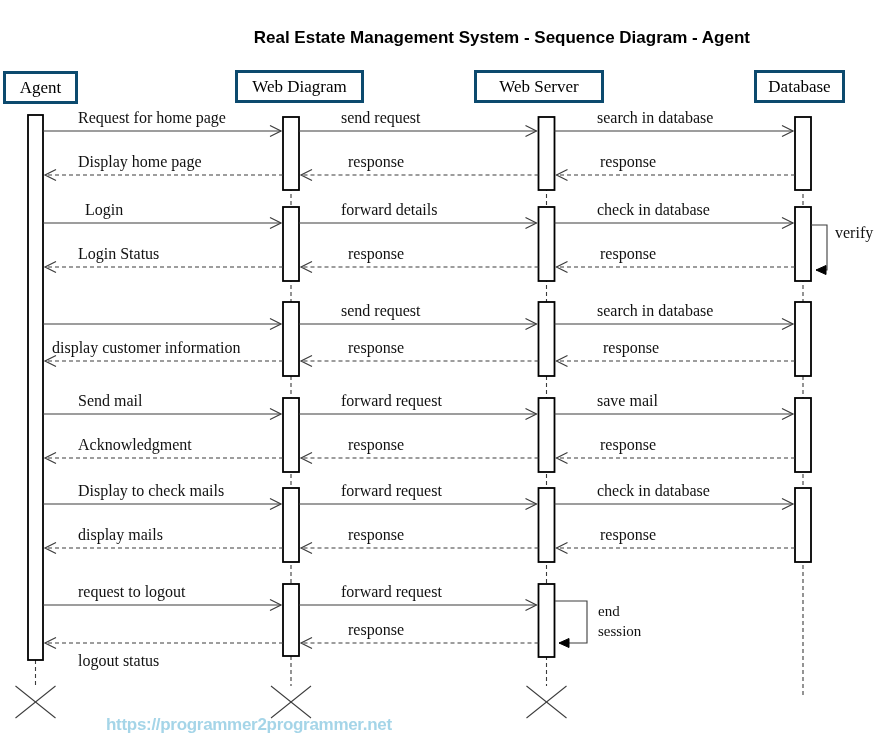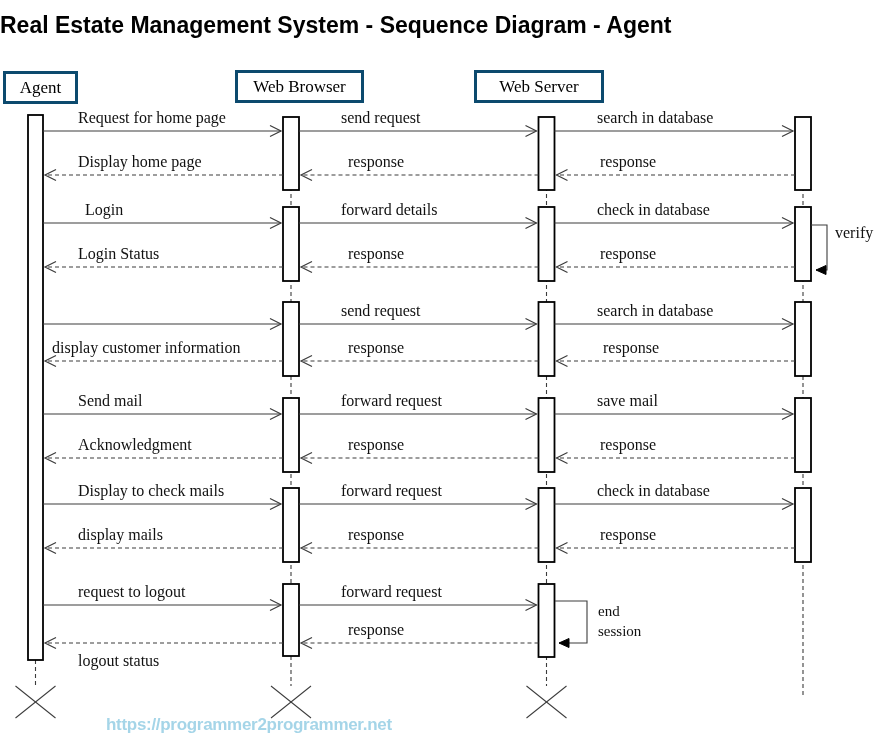--- a/index.html
+++ b/index.html
@@ -1,22 +1,22 @@
 <!DOCTYPE html>
 <html><head>
 <meta charset="utf-8">
 <style>
   html,body { margin:0; padding:0; background:#ffffff; }
   #stage {
     position:relative; width:884px; height:744px; background:#ffffff;
     font-family:"Liberation Serif", serif; overflow:hidden;
   }
   #title {
-    position:absolute; top:12px; left:0; width:750px; text-align:left;
-    font-family:"Liberation Sans", sans-serif; font-weight:bold; font-size:23px; color:#000;
+    position:absolute; top:28px; left:0; width:750px; text-align:right;
+    font-family:"Liberation Sans", sans-serif; font-weight:bold; font-size:17px; color:#000;
   }
   .actor {
     position:absolute; height:27px; border:3px solid #0c4a6e; background:#fff;
     display:flex; align-items:center; justify-content:center;
     font-size:17px; color:#000;
   }
   #actor-agent      { left:3px;   top:71px; width:69px; }
   #actor-browser    { left:235px; top:70px; width:123px; }
   #actor-server     { left:474px; top:70px; width:124px; }
   #actor-database   { left:754px; top:70px; width:85px; }
@@ -39,24 +39,27 @@
 <body>
 
 <div id="stage">
 
   <div id="title">Real Estate Management System - Sequence Diagram - Agent</div>
 
   <div id="actor-agent" class="actor">
     <span>Agent</span>
   </div>
   <div id="actor-browser" class="actor">
-    <span>Web Browser</span>
+    <span>Web Diagram</span>
   </div>
   <div id="actor-server" class="actor">
     <span>Web Server</span>
+  </div>
+  <div id="actor-database" class="actor">
+    <span>Database</span>
   </div>
 
   <svg width="884" height="744" viewBox="0 0 884 744">
     <defs>
       <marker id="openArrow" markerUnits="userSpaceOnUse" markerWidth="26" markerHeight="18" refX="0" refY="0" orient="auto" style="overflow:visible">
         <path d="M -11 -5.5 L 0 0 L -11 5.5" fill="none" stroke="#3c3c3c" stroke-width="1.2"></path>
       </marker>
       <marker id="filledArrow" markerUnits="userSpaceOnUse" markerWidth="22" markerHeight="14" refX="0" refY="0" orient="auto" style="overflow:visible">
         <path d="M -10 -4.5 L 0 0 L -10 4.5 Z" fill="#000" stroke="#000"></path>
       </marker>

